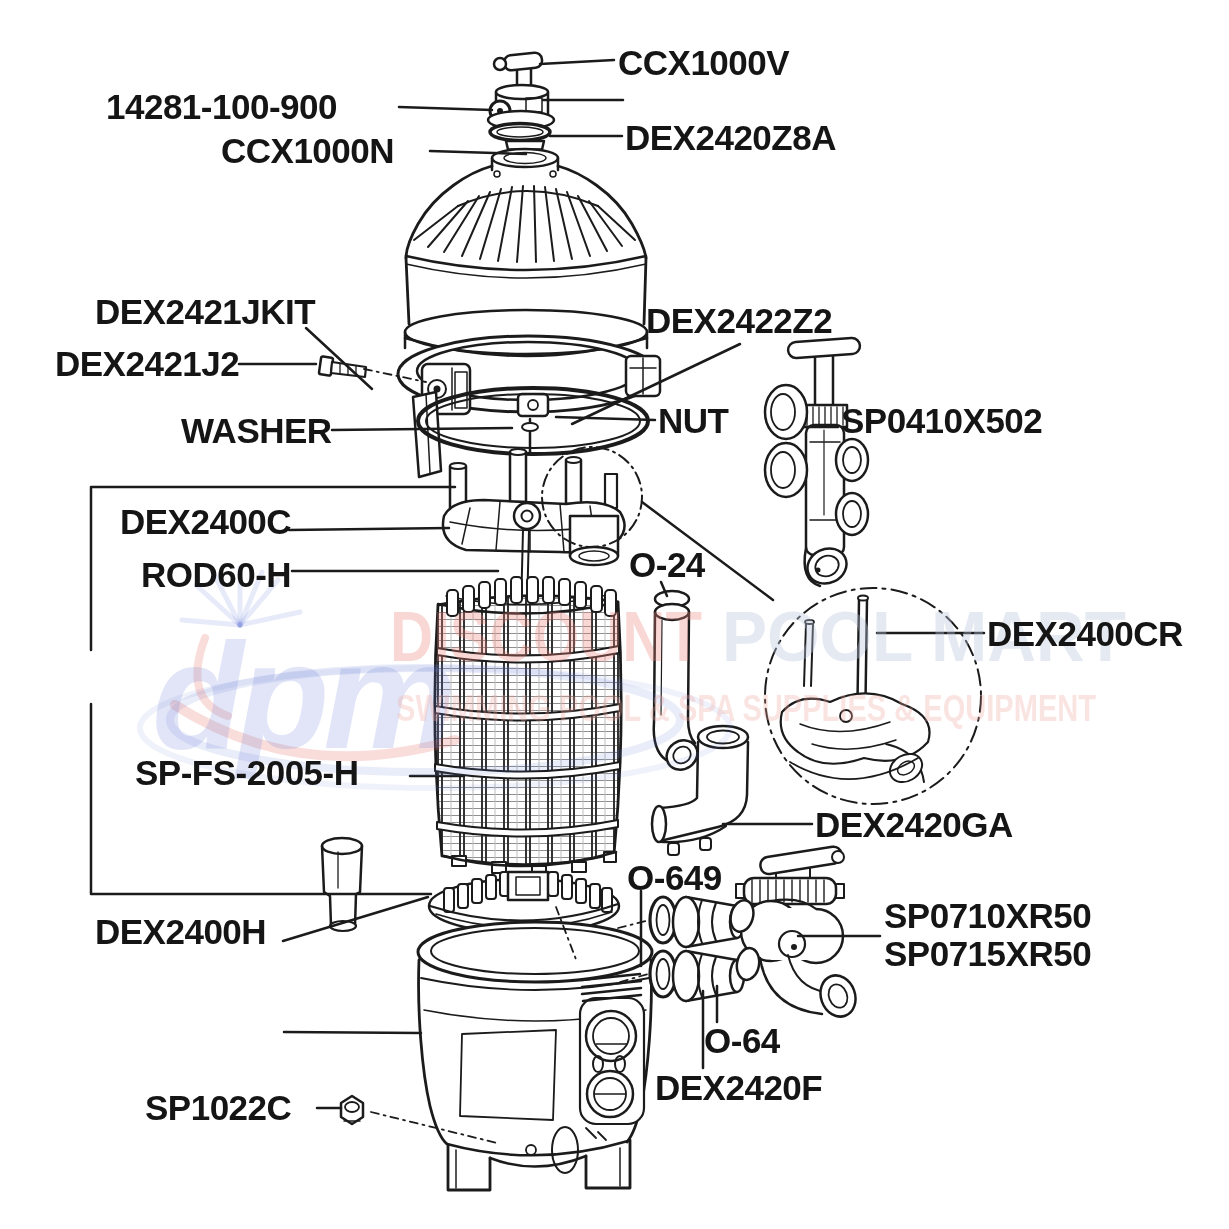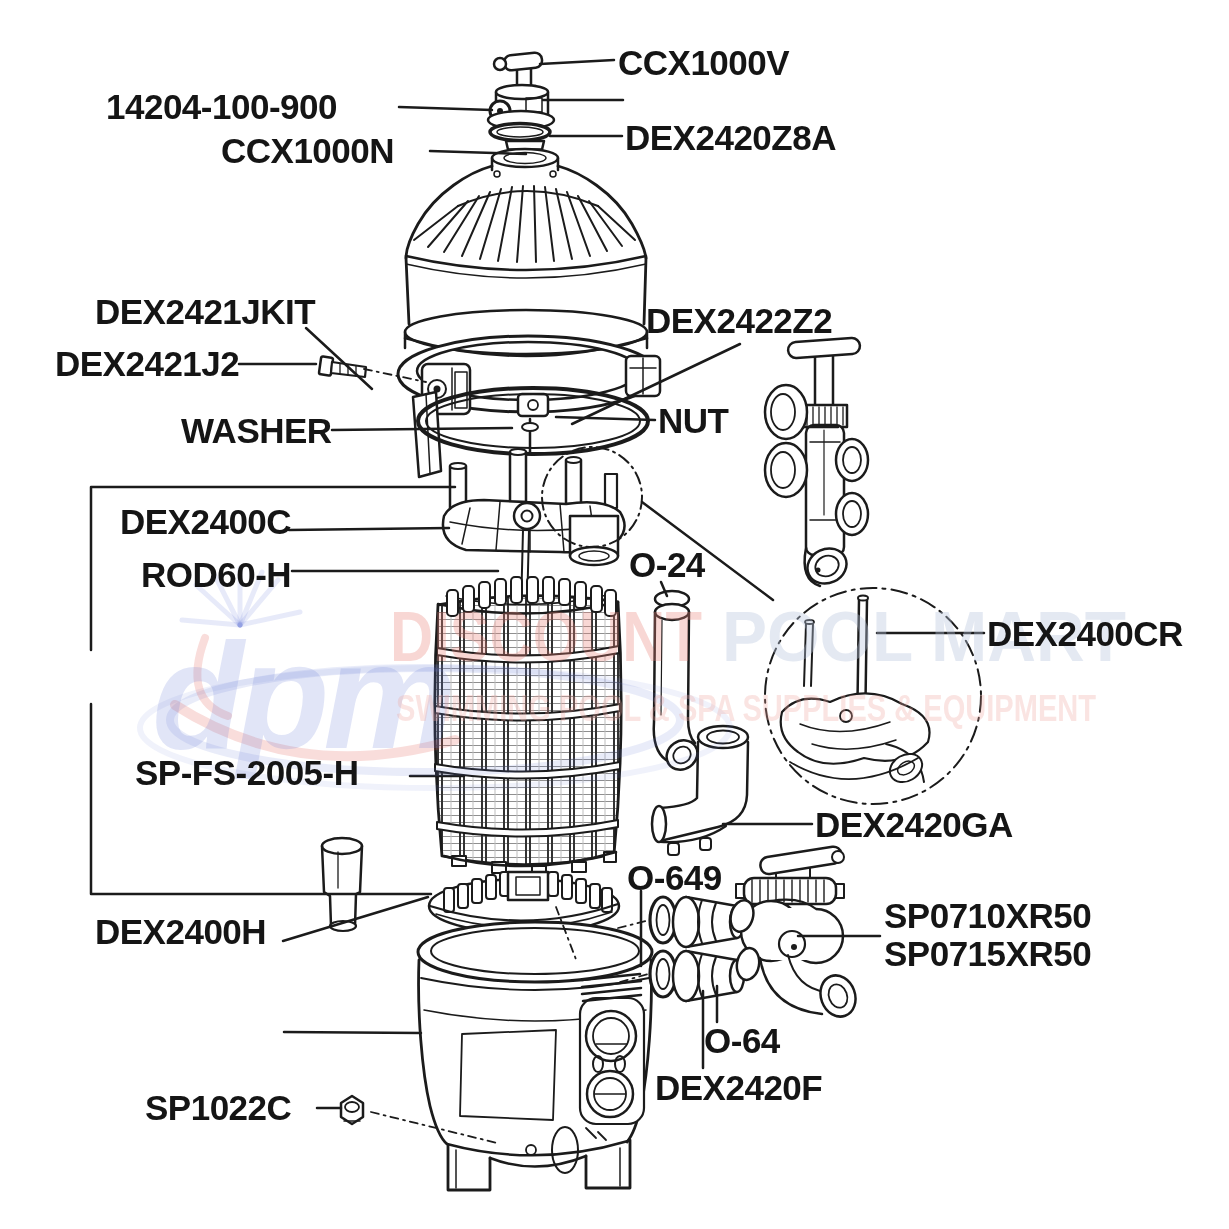--- a/index.html
+++ b/index.html
@@ -428,27 +428,28 @@
       <text x="152" y="748" font-size="150" font-weight="bold" font-style="italic" letter-spacing="-6" fill-opacity="0.20" font-family="Liberation Sans, sans-serif" fill="#6b7fd7">dpm</text>
     </g>
     <text x="390" y="661" font-size="70" font-weight="bold" fill-opacity="0.32" textLength="312" lengthAdjust="spacingAndGlyphs" font-family="Liberation Sans, sans-serif" fill="#e8837a">DISCOUNT</text>
     <text x="722" y="661" font-size="70" font-weight="bold" fill-opacity="0.38" textLength="404" lengthAdjust="spacingAndGlyphs" font-family="Liberation Sans, sans-serif" fill="#b9c4dd">POOL MART</text>
     <text x="396" y="721" font-size="36" font-weight="bold" fill-opacity="0.30" textLength="700" lengthAdjust="spacingAndGlyphs" font-family="Liberation Sans, sans-serif" fill="#eda79f">SWIMMING POOL &amp; SPA SUPPLIES &amp; EQUIPMENT</text>
   </g>
 </svg>
 
   <div class="plabel" style="left:618px;top:45px">CCX1000V</div>
   <div class="plabel" style="left:625px;top:120px">DEX2420Z8A</div>
-  <div class="plabel" style="left:106px;top:89px">14204-100-900</div>
+  <div class="plabel" style="left:106px;top:89px">14281-100-900</div>
   <div class="plabel" style="left:221px;top:133px">CCX1000N</div>
   <div class="plabel" style="left:95px;top:294px">DEX2421JKIT</div>
   <div class="plabel" style="left:55px;top:346px">DEX2421J2</div>
   <div class="plabel" style="left:646px;top:303px">DEX2422Z2</div>
   <div class="plabel" style="left:181px;top:413px">WASHER</div>
   <div class="plabel" style="left:658px;top:403px">NUT</div>
+  <div class="plabel" style="left:841px;top:403px">SP0410X502</div>
   <div class="plabel" style="left:120px;top:504px">DEX2400C</div>
   <div class="plabel" style="left:141px;top:557px">ROD60-H</div>
   <div class="plabel" style="left:629px;top:547px">O-24</div>
   <div class="plabel" style="left:987px;top:616px">DEX2400CR</div>
   <div class="plabel" style="left:135px;top:755px">SP-FS-2005-H</div>
   <div class="plabel" style="left:815px;top:807px">DEX2420GA</div>
   <div class="plabel" style="left:627px;top:860px">O-649</div>
   <div class="plabel" style="left:884px;top:898px">SP0710XR50</div>
   <div class="plabel" style="left:884px;top:936px">SP0715XR50</div>
   <div class="plabel" style="left:95px;top:914px">DEX2400H</div>

